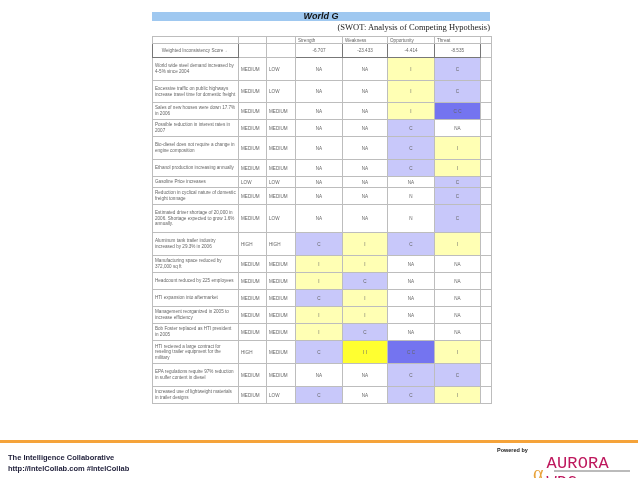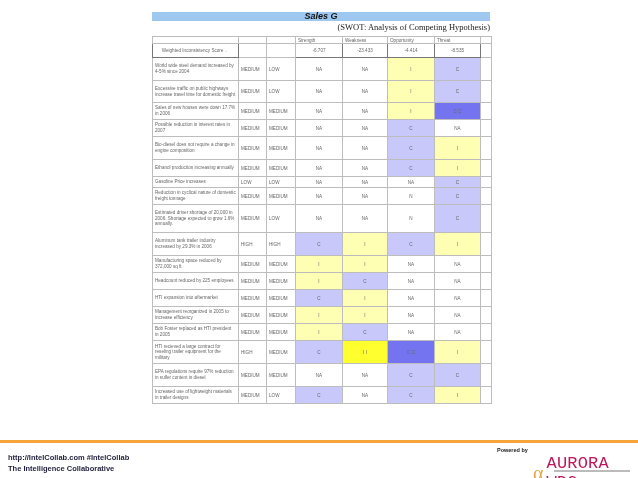--- a/index.html
+++ b/index.html
@@ -22,21 +22,21 @@
   .footer-left{position:absolute;left:8px;top:452px;font-size:7.5px;font-weight:bold;color:#1f1f3a;line-height:11px;}
   .powered{position:absolute;left:497px;top:447px;font-size:5.5px;font-weight:bold;color:#222;}
   .logo{position:absolute;left:533px;top:454px;display:flex;align-items:center;}
   .logo .alpha{font-family:"Liberation Serif",serif;font-size:20px;color:#e8a33c;line-height:18px;margin-right:3px;}
   .logo .brand{font-family:Liberation Mono, monospace;font-size:17px;color:#be185d;letter-spacing:0.2px;}
   .logo .tag{position:absolute;left:21px;top:16px;width:76px;height:2px;background:#bbb;}
 </style>
 </head>
 <body>
 
-<div class="banner">Sales G</div>
+<div class="banner">World G</div>
 <div class="subtitle">(SWOT: Analysis of Competing Hypothesis)</div>
 
 <table class="tbl">
   <colgroup>
     <col style="width:85px">
       <col style="width:28px">
       <col style="width:29px">
     <col style="width:47px">
       <col style="width:45px">
       <col style="width:47px">
@@ -242,21 +242,21 @@
         <td class="val">NA</td>
         <td class="val c-lavender">C</td>
         <td class="val c-light-yellow">I</td>
         <td></td>
       </tr>
     </tbody>
 </table>
 
 <div class="orange-line"></div>
 <div class="footer-left">
+  <div>The Intelligence Collaborative</div>
   <div>http://IntelCollab.com #IntelCollab</div>
-  <div>The Intelligence Collaborative</div>
 </div>
 <div class="powered">Powered by</div>
 <div class="logo">
   <span class="alpha">α</span>
   <span class="brand">AURORA WDC</span>
   <span class="tag"></span>
 </div>
 
 </body></html>

